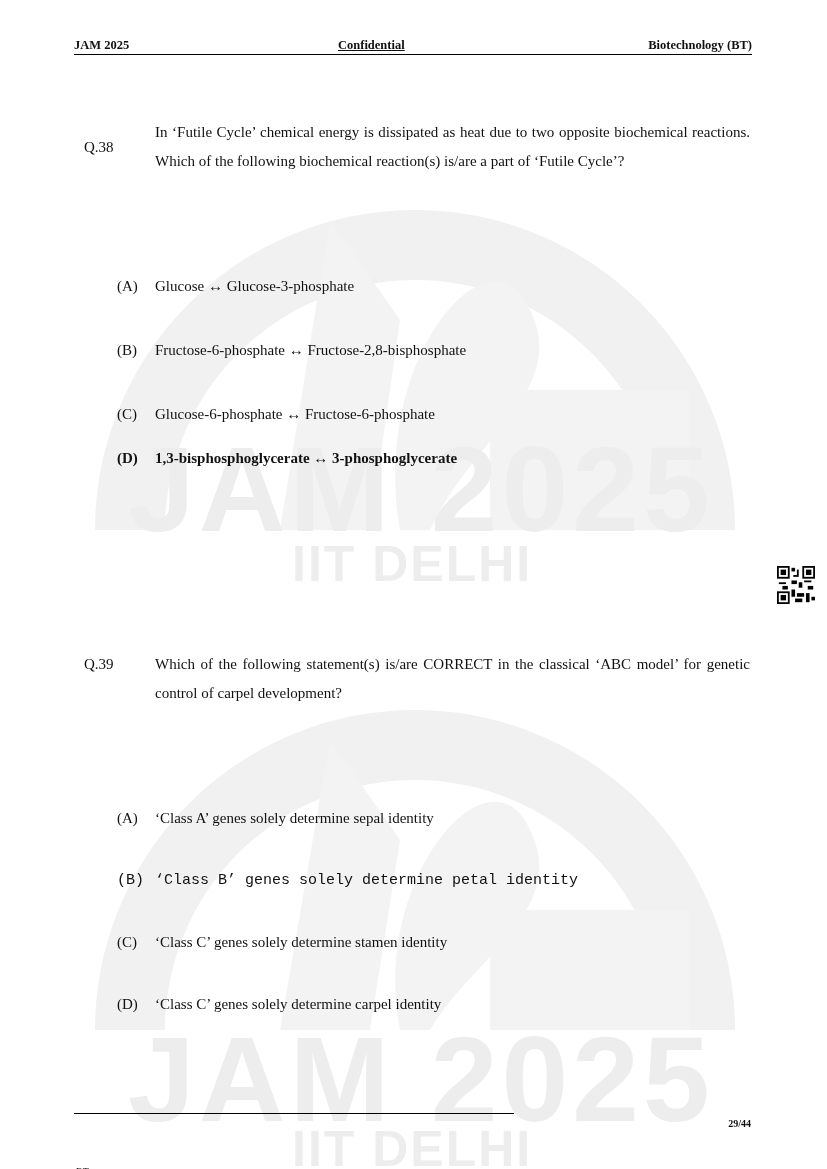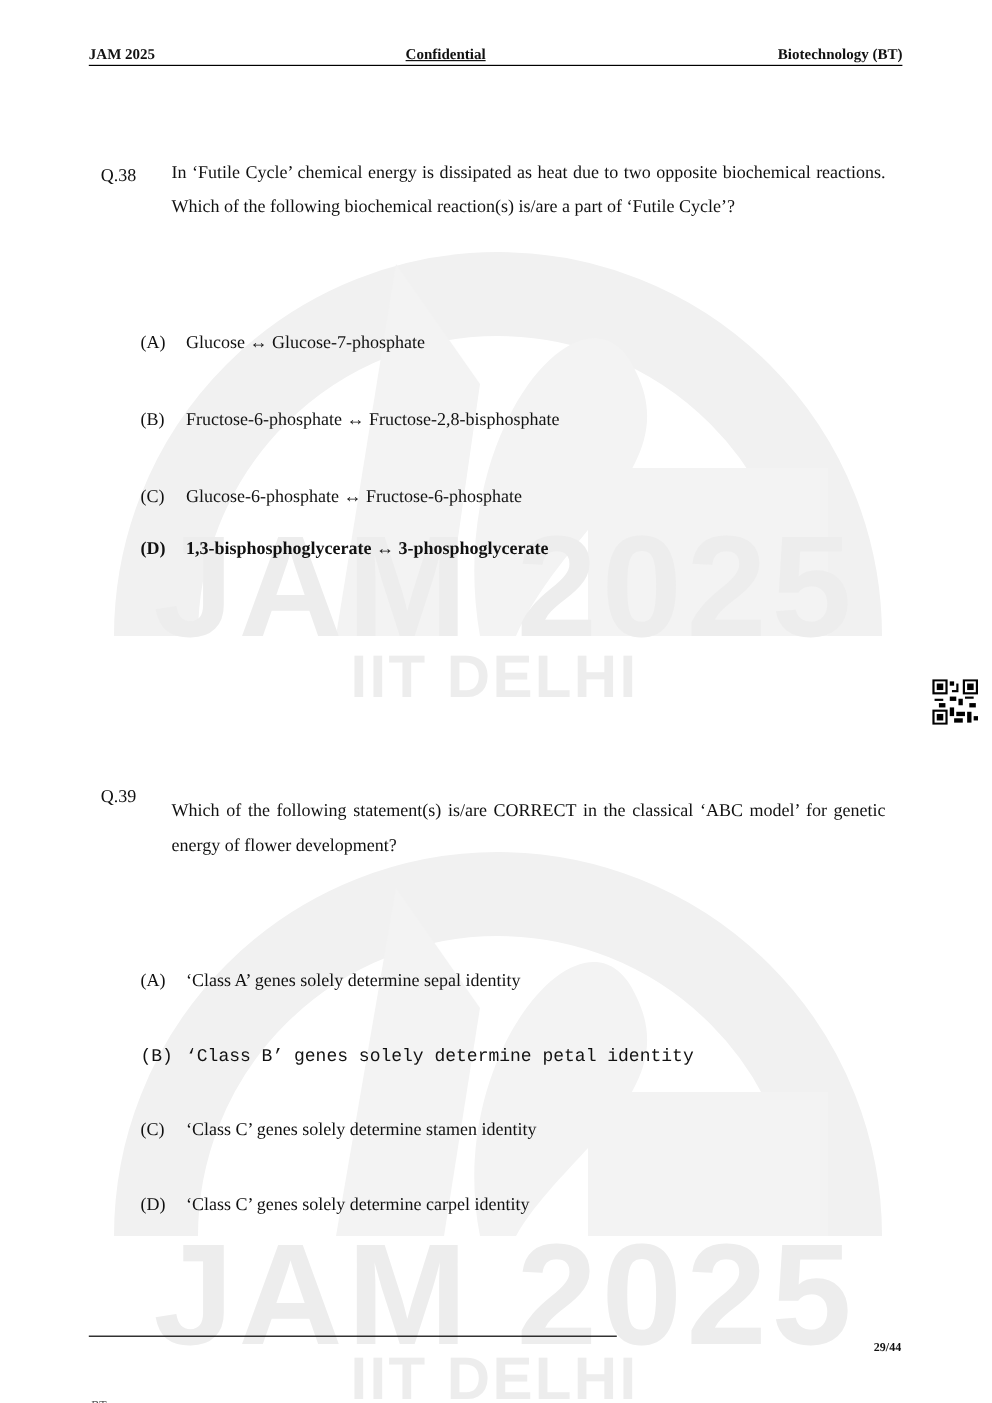--- a/index.html
+++ b/index.html
@@ -8,21 +8,21 @@
   .wm-jam{font-size:120px;letter-spacing:4px;}
   .wm-iit{font-size:50px;letter-spacing:2px;}
   .wm-arc{position:absolute;z-index:0;}
   .header{position:absolute;left:74px;top:36px;width:678px;height:18px;border-bottom:1px solid #000;font-weight:bold;font-size:12.5px;z-index:2;}
   .header span{position:absolute;top:2px;}
   .h-left{left:0;}
   .h-center{left:264px;text-decoration:underline;}
   .h-right{right:0;}
   .q{position:absolute;font-size:15px;z-index:2;}
   .qnum{position:absolute;left:84px;}
-  .qtext{position:absolute;left:143px;width:595px;line-height:29px;text-align:justify;margin-top:12px;}
+  .qtext{position:absolute;left:155px;width:595px;line-height:29px;text-align:justify;}
   .opt{position:absolute;left:117px;font-size:15px;z-index:2;white-space:nowrap;}
   .opt .lbl{display:inline-block;width:38px;}
   .footer-line{position:absolute;left:74px;top:1113px;width:440px;border-top:1px solid #000;z-index:2;}
   .footer-left{position:absolute;left:76px;top:1166px;font-size:10px;z-index:2;}
   .footer-right{position:absolute;right:76px;top:1118px;font-size:10px;z-index:2;font-weight:bold;}
   .qr{position:absolute;left:776px;top:566px;width:40px;height:38px;z-index:2;}
 </style>
 </head>
 <body>
 
@@ -47,21 +47,21 @@
   <span class="h-left">JAM 2025</span>
   <span class="h-center">Confidential</span>
   <span class="h-right">Biotechnology (BT)</span>
 </div>
 
 <div class="q" style="top:118px;left:0;width:827px;">
   <span class="qnum" style="top:21px;">Q.38</span>
   <div class="qtext">In ‘Futile Cycle’ chemical energy is dissipated as heat due to two opposite biochemical reactions. Which of the following biochemical reaction(s) is/are a part of ‘Futile Cycle’?</div>
 </div>
 <div class="opt" style="top:278px;">
-  <span class="lbl">(A)</span><span>Glucose ↔ Glucose-7-phosphate</span>
+  <span class="lbl">(A)</span><span>Glucose ↔ Glucose-3-phosphate</span>
 </div>
 <div class="opt" style="top:342px;">
   <span class="lbl">(B)</span><span>Fructose-6-phosphate ↔ Fructose-2,8-bisphosphate</span>
 </div>
 <div class="opt" style="top:406px;">
   <span class="lbl">(C)</span><span>Glucose-6-phosphate ↔ Fructose-6-phosphate</span>
 </div>
 <div class="opt" style="top:450px;font-weight:bold;">
   <span class="lbl">(D)</span><span>1,3-bisphosphoglycerate ↔ 3-phosphoglycerate</span>
 </div>
@@ -90,21 +90,21 @@
     <rect x="8" y="13" width="2" height="4"></rect>
       <rect x="11" y="15" width="4" height="2"></rect>
       <rect x="16" y="15" width="2" height="5"></rect>
     <rect x="10" y="18" width="4" height="2"></rect>
       <rect x="19" y="17" width="2" height="2"></rect>
   </g>
 </svg>
 
 <div class="q" style="top:650px;left:0;width:827px;">
   <span class="qnum" style="top:6px;">Q.39</span>
-  <div class="qtext">Which of the following statement(s) is/are CORRECT in the classical ‘ABC model’ for genetic energy of flower development?</div>
+  <div class="qtext">Which of the following statement(s) is/are CORRECT in the classical ‘ABC model’ for genetic control of carpel development?</div>
 </div>
 <div class="opt" style="top:810px;">
   <span class="lbl">(A)</span><span>‘Class A’ genes solely determine sepal identity</span>
 </div>
 <div class="opt" style="top:872px;font-family:Liberation Mono, monospace;">
   <span class="lbl">(B)</span><span>‘Class B’ genes solely determine petal identity</span>
 </div>
 <div class="opt" style="top:934px;">
   <span class="lbl">(C)</span><span>‘Class C’ genes solely determine stamen identity</span>
 </div>

